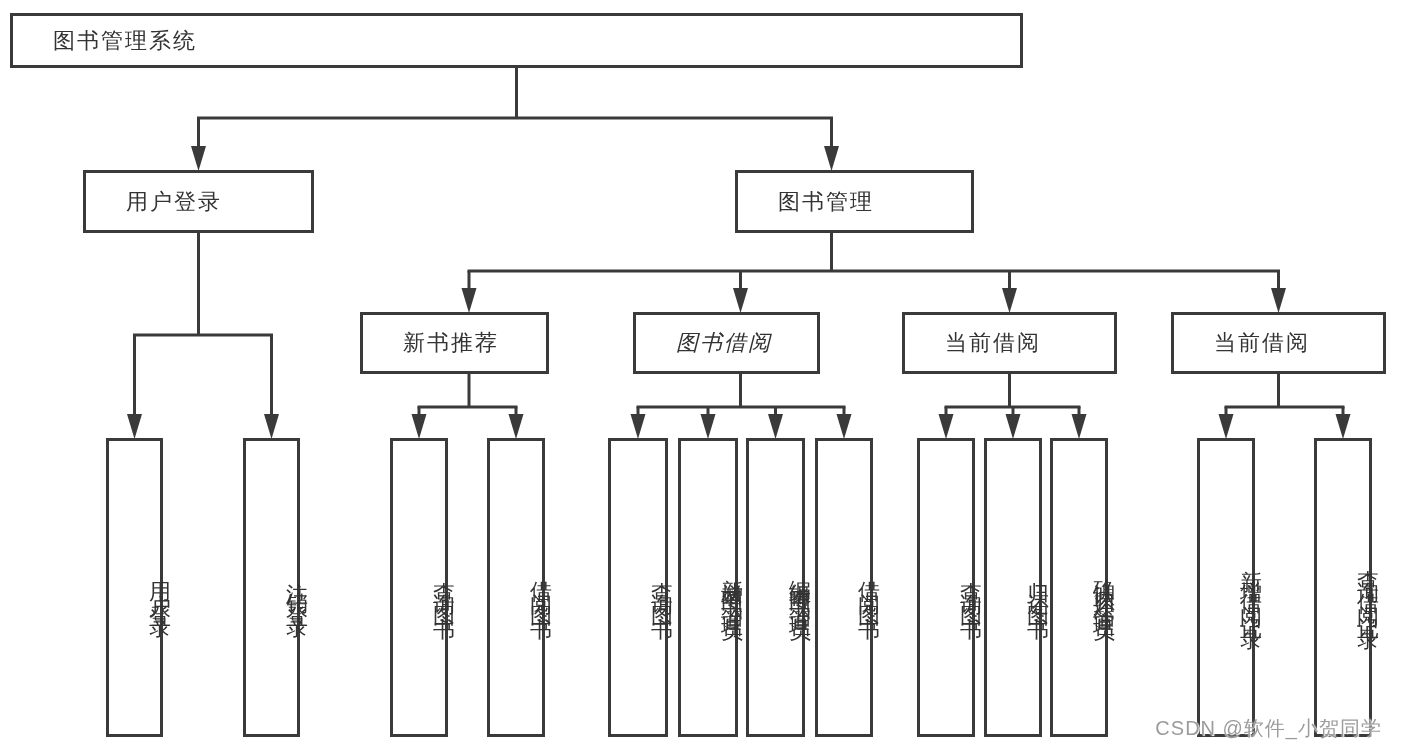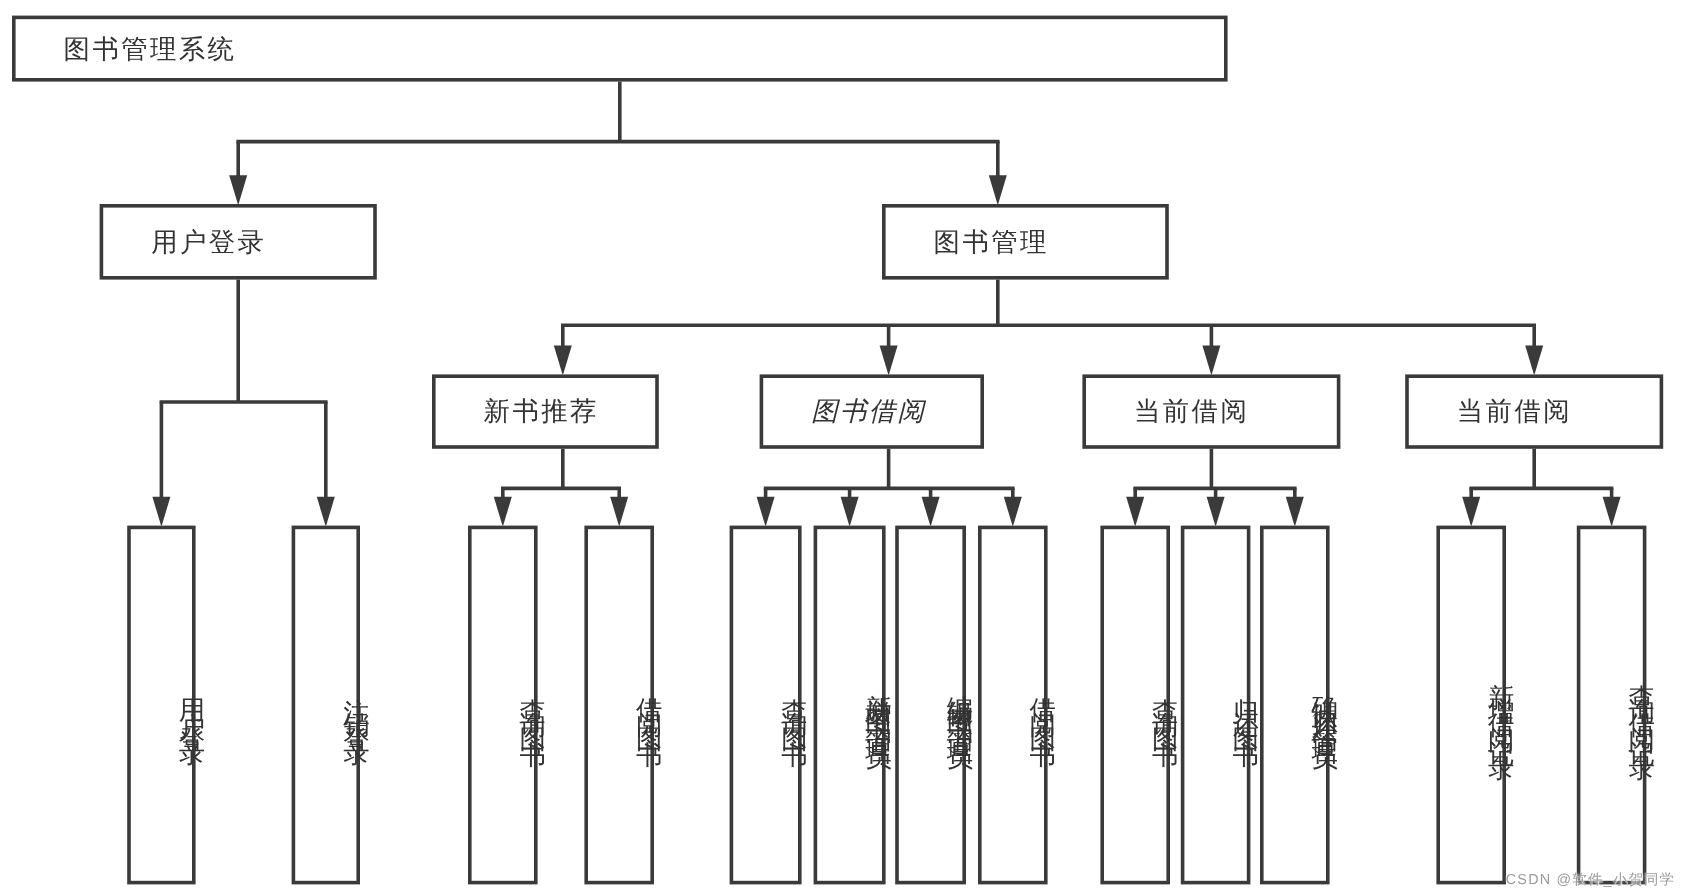--- a/index.html
+++ b/index.html
@@ -43,23 +43,23 @@
     text-orientation: upright;
     font-size: 22px;
     letter-spacing: 12px;
     line-height: 1;
   }
   .node.v.long span {
     letter-spacing: 6px;
   }
   .watermark {
     position: absolute;
-    right: 9px;
+    right: 23px;
     bottom: 5px;
-    font-size: 12px;
+    font-size: 20px;
     color: var(--watermark, #9b9b9b);
     text-shadow: 0 0 2px #ffffff, 1px 1px 1px #ffffff;
     white-space: nowrap;
     letter-spacing: 1px;
   }
 </style>
 </head>
 <body>
 
 <div class="canvas" style="background: rgb(255, 255, 255);">

